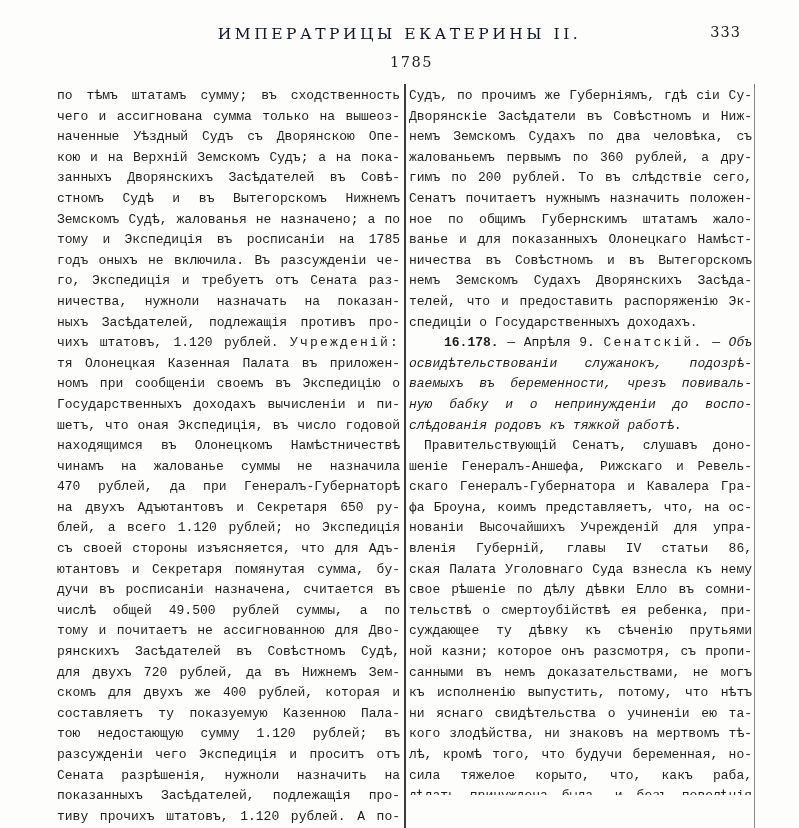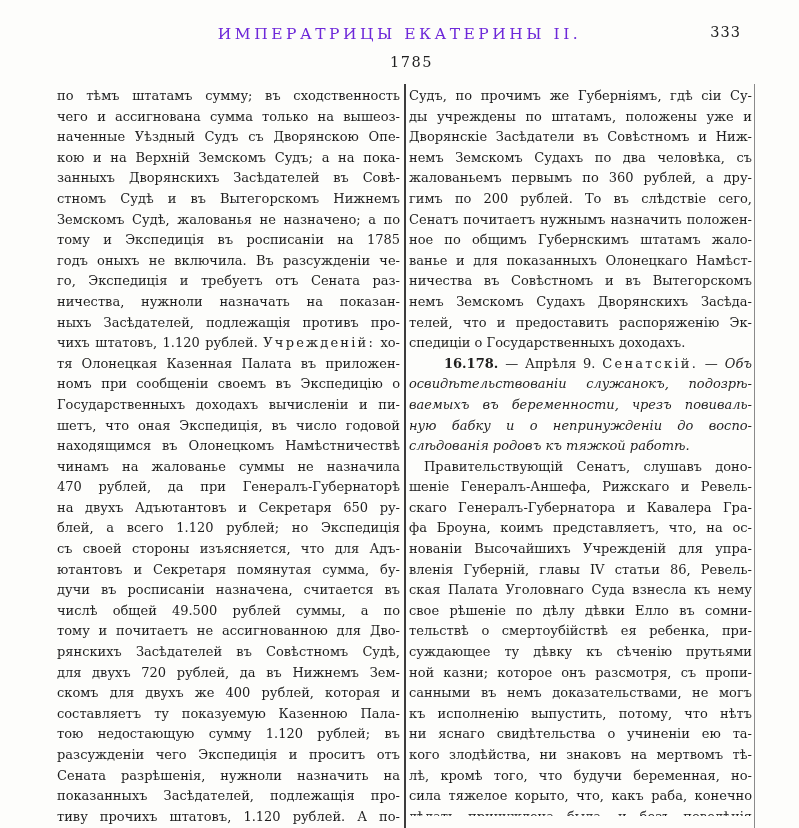--- a/index.html
+++ b/index.html
@@ -1,23 +1,23 @@
 <!DOCTYPE html>
 <html><head>
 <meta charset="utf-8">
 <style>
   html,body{margin:0;padding:0;background:#ffffff;}
   .page{position:relative;width:799px;height:828px;background:#fdfdfb;
         font-family:"DejaVu Serif","Liberation Serif",serif;color:#1e1e1e;overflow:hidden;}
   .running-head{position:relative;padding-top:24px;text-align:center;height:22px;}
-  .head-title{font-size:15.5px;letter-spacing:3.5px;color:#6d28d9;}
+  .head-title{font-size:15.5px;letter-spacing:3.5px;color:#0f172a;}
   .page-num{position:absolute;right:58px;top:24px;font-size:14.5px;letter-spacing:1px;}
   .year{text-align:center;margin-top:8px;font-size:14.5px;letter-spacing:1.5px;padding-left:24px;}
   .columns{position:absolute;left:57px;top:84px;width:698px;height:744px;display:flex;overflow:hidden;}
-  .col{width:343px;overflow:hidden;padding-top:2px;flex:none;}
+  .col{width:343px;overflow:hidden;padding-top:2px;flex:none;font-family:Liberation Mono, monospace;}
   .divider{width:2px;background:#3d3d3d;margin:0 3px 0 4px;flex:none;}
   .edge-rule{width:1px;background:#8a8a8a;margin-left:2px;flex:none;}
   .line{height:20.6px;line-height:20.6px;font-size:13px;
         text-align:justify;text-align-last:justify;overflow:hidden;}
   .line.indent{text-indent:15px;}
   .line.align-left{text-align-last:left;}
   .line.italic{font-style:italic;}
   .line.clipped{height:9px;}
   span.bold{font-weight:bold;margin-left:20px;}
   span.spaced{letter-spacing:2.2px;}
@@ -68,21 +68,20 @@
         <div class="line">составляетъ ту показуемую Казенною Пала-</div>
         <div class="line">тою недостающую сумму 1.120 рублей; въ</div>
         <div class="line">разсужденіи чего Экспедиція и проситъ отъ</div>
         <div class="line">Сената разрѣшенія, нужноли назначить на</div>
         <div class="line">показанныхъ Засѣдателей, подлежащія про-</div>
         <div class="line">тиву прочихъ штатовъ, 1.120 рублей. А по-</div>
       </div>
     <div class="divider"></div>
     <div class="col">
         <div class="line">Судъ, по прочимъ же Губерніямъ, гдѣ сіи Су-</div>
-        <div class="line">ды учреждены по штатамъ, положены уже и</div>
         <div class="line">Дворянскіе Засѣдатели въ Совѣстномъ и Ниж-</div>
         <div class="line">немъ Земскомъ Судахъ по два человѣка, съ</div>
         <div class="line">жалованьемъ первымъ по 360 рублей, а дру-</div>
         <div class="line">гимъ по 200 рублей. То въ слѣдствіе сего,</div>
         <div class="line">Сенатъ почитаетъ нужнымъ назначить положен-</div>
         <div class="line">ное по общимъ Губернскимъ штатамъ жало-</div>
         <div class="line">ванье и для показанныхъ Олонецкаго Намѣст-</div>
         <div class="line">ничества въ Совѣстномъ и въ Вытегорскомъ Ниж-</div>
         <div class="line">немъ Земскомъ Судахъ Дворянскихъ Засѣда-</div>
         <div class="line">телей, что и предоставить распоряженію Эк-</div>

